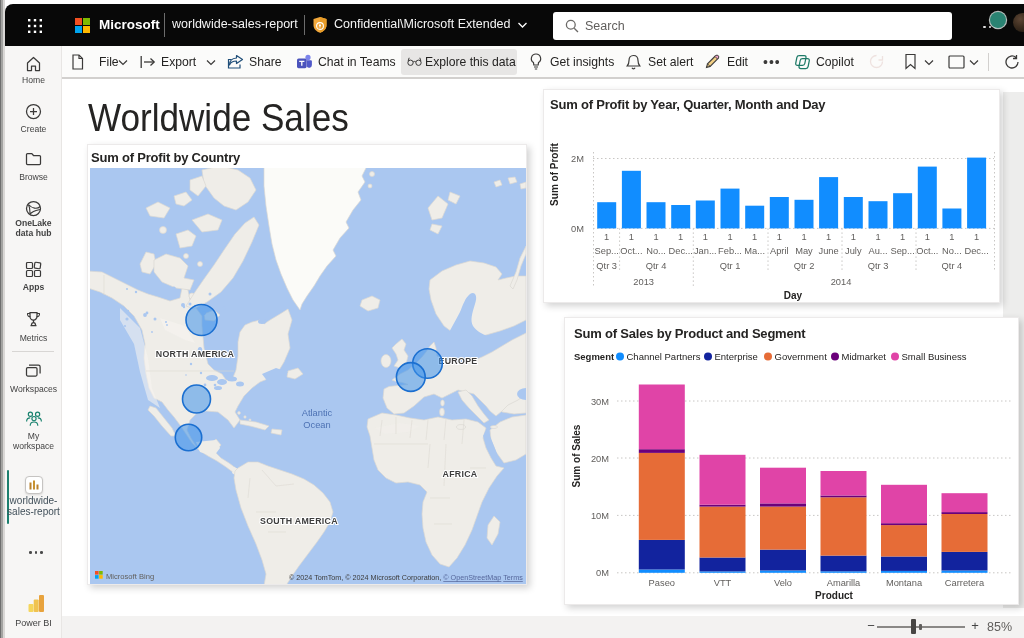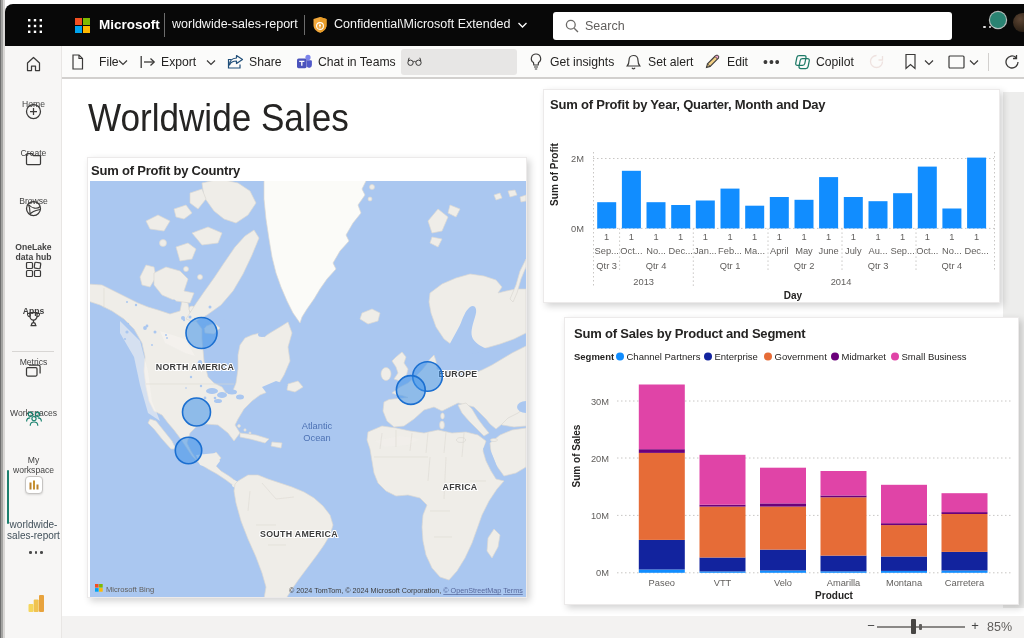--- a/index.html
+++ b/index.html
@@ -16,21 +16,21 @@
     border-top-left-radius:8px; color:#fff; }
   .tbtext { position:absolute; font-size:12.5px; color:#f5f5f5; white-space:nowrap; }
   
   #toolbar { left:5px; top:46px; width:1019px; height:33px; background:#fbfbfa;
     border-bottom:2px solid #d2d0ce; }
   .tool { position:absolute; top:0; height:31px; display:flex; align-items:center;
     font-size:12.2px; color:#252423; white-space:nowrap; }
   
   #sidebar { left:5px; top:46px; width:57px; height:592px; background:#f7f6f5;
     border-right:1px solid #e8e6e4; }
-  .sbitem { position:absolute; width:57px; text-align:center; color:#424242;margin-top:24px; }
+  .sbitem { position:absolute; width:57px; text-align:center; color:#424242; }
   .sblab { font-size:8.6px; line-height:10px; color:#424242; }
   
   #statusbar { left:62px; top:616px; width:962px; height:22px; background:#f3f2f1; }
   
   #main { left:62px; top:79px; width:962px; height:537px; background:#fff; }
   #rightgutter { left:1003px; top:92px; width:21px; height:516px; background:#ededec; }
   h1.title { position:absolute; left:88px; top:96px; font-size:39px; font-weight:400;
     color:#252423; transform:scaleX(0.9); transform-origin:left top; }
   .card { position:absolute; background:#fff; border:1px solid #eceaea;
     box-shadow:3px 3px 7px rgba(0,0,0,0.18); }
@@ -124,20 +124,21 @@
       <path d="M10.6 6.2 H14.9 A1 1 0 0 1 15.9 7.2 V11 A2.8 2.8 0 0 1 10.8 12.6" fill="#5059c9"></path>
       <path d="M3.2 7.3 H8.4 M5.8 7.3 V11.8" stroke="#fff" stroke-width="1.3" fill="none"></path>
     </svg>
     <div class="tool" style="left:313px;">Chat in Teams</div>
     <svg class="abs" style="left:402px;top:9px" width="15" height="13" viewBox="0 0 18 13">
       <circle cx="4.2" cy="8" r="3.2" fill="none" stroke="#3b3a39" stroke-width="1.2"></circle>
       <circle cx="13.8" cy="8" r="3.2" fill="none" stroke="#3b3a39" stroke-width="1.2"></circle>
       <path d="M7.4 7 Q9 5.8 10.6 7" fill="none" stroke="#3b3a39" stroke-width="1.2"></path>
       <path d="M1.4 6 L2.6 2 M16.6 6 L15.4 2" stroke="#3b3a39" stroke-width="1.2"></path>
     </svg>
+    <div class="tool" style="left:420px;font-weight:400;">Explore this data</div>
     <svg class="abs" style="left:524px;top:7px" width="14" height="17" viewBox="0 0 14 17">
       <path d="M7 1 A4.6 4.6 0 0 1 9.5 9.5 L9.2 12 H4.8 L4.5 9.5 A4.6 4.6 0 0 1 7 1 Z" fill="none" stroke="#3b3a39" stroke-width="1.2"></path>
       <path d="M5 14 H9 M5.8 16 H8.2" stroke="#3b3a39" stroke-width="1.2"></path>
     </svg>
     <div class="tool" style="left:545px;">Get insights</div>
     <svg class="abs" style="left:621px;top:8px" width="15" height="16" viewBox="0 0 15 16">
       <path d="M7.5 1.5 C4.5 1.5 3 3.8 3 6.5 C3 9.5 2.2 10.8 1.2 12 H13.8 C12.8 10.8 12 9.5 12 6.5 C12 3.8 10.5 1.5 7.5 1.5 Z" fill="none" stroke="#3b3a39" stroke-width="1.2"></path>
       <path d="M6 13.8 A1.6 1.6 0 0 0 9 13.8" fill="none" stroke="#3b3a39" stroke-width="1.2"></path>
     </svg>
     <div class="tool" style="left:643px;">Set alert</div>
@@ -236,21 +237,21 @@
       <rect x="5.7" y="4.5" width="5" height="12.5" rx="1" fill="#f0c350"></rect>
       <rect x="0.5" y="9" width="5" height="8" rx="1" fill="#f5d65c"></rect>
     </svg>
     <div class="sbitem sblab" style="left:0;top:572px;font-size:9px;">Power BI</div>
   </div>
 
   <div class="abs" id="main"></div>
   <div class="abs" id="rightgutter"></div>
   <h1 class="title">Worldwide Sales</h1>
 
-  <div class="card" style="left:87px;top:157px;width:440px;height:441px;padding-left:44px;">
+  <div class="card" style="left:87px;top:144px;width:440px;height:441px;padding-left:44px;">
     <div class="ctitle" style="left:3px;top:5px;">Sum of Profit by Country</div>
     <div class="abs" id="mapbox" style="left:2px;top:23px;width:436px;height:416px;">
     <svg width="436" height="416" viewBox="0 0 436 416" style="display:block">
       <rect x="0" y="0" width="436" height="416" fill="#aac7f0"></rect>
       <g fill="#efede8" stroke="#dbd8d2" stroke-width="0.7">
 
         <path d="M -2,103 L 12,104 L 24,110 L 36,116 L 48,122 L 58,126 L 68,129 L 80,133 L 90,130 L 92,120 L 98,122 L 100,132 L 106,140 L 112,148 L 112,158 L 114,180 L 118,196 L 124,202 L 132,206 L 136,212 L 142,212 L 146,202 L 148,188 L 148,174 L 150,164 L 155,157 L 162,154 L 170,152 L 174,156 L 180,152 L 190,146 L 198,141 L 202,152 L 198,166 L 200,180 L 194,194 L 188,204 L 180,210 L 170,214 L 162,220 L 154,228 L 148,238 L 145,244 L 150,252 L 144,260 L 138,252 L 128,244 L 116,243 L 106,246 L 100,252 L 97,262 L 101,270 L 106,278 L 112,283 L 118,278 L 126,271 L 131,277 L 125,284 L 131,290 L 139,295 L 147,301 L 153,307 L 151,310 L 144,305 L 136,299 L 127,293 L 118,288 L 110,283 L 102,275 L 96,266 L 90,257 L 84,249 L 78,242 L 72,234 L 64,230 L 59,220 L 56,206 L 54,190 L 55,176 L 52,162 L 44,148 L 34,138 L 22,130 L 10,124 L -2,120 Z"></path>
 
         <path d="M 60,238 L 66,240 L 74,250 L 82,260 L 86,268 L 81,268 L 72,258 L 64,248 L 58,242 Z"></path>
 

